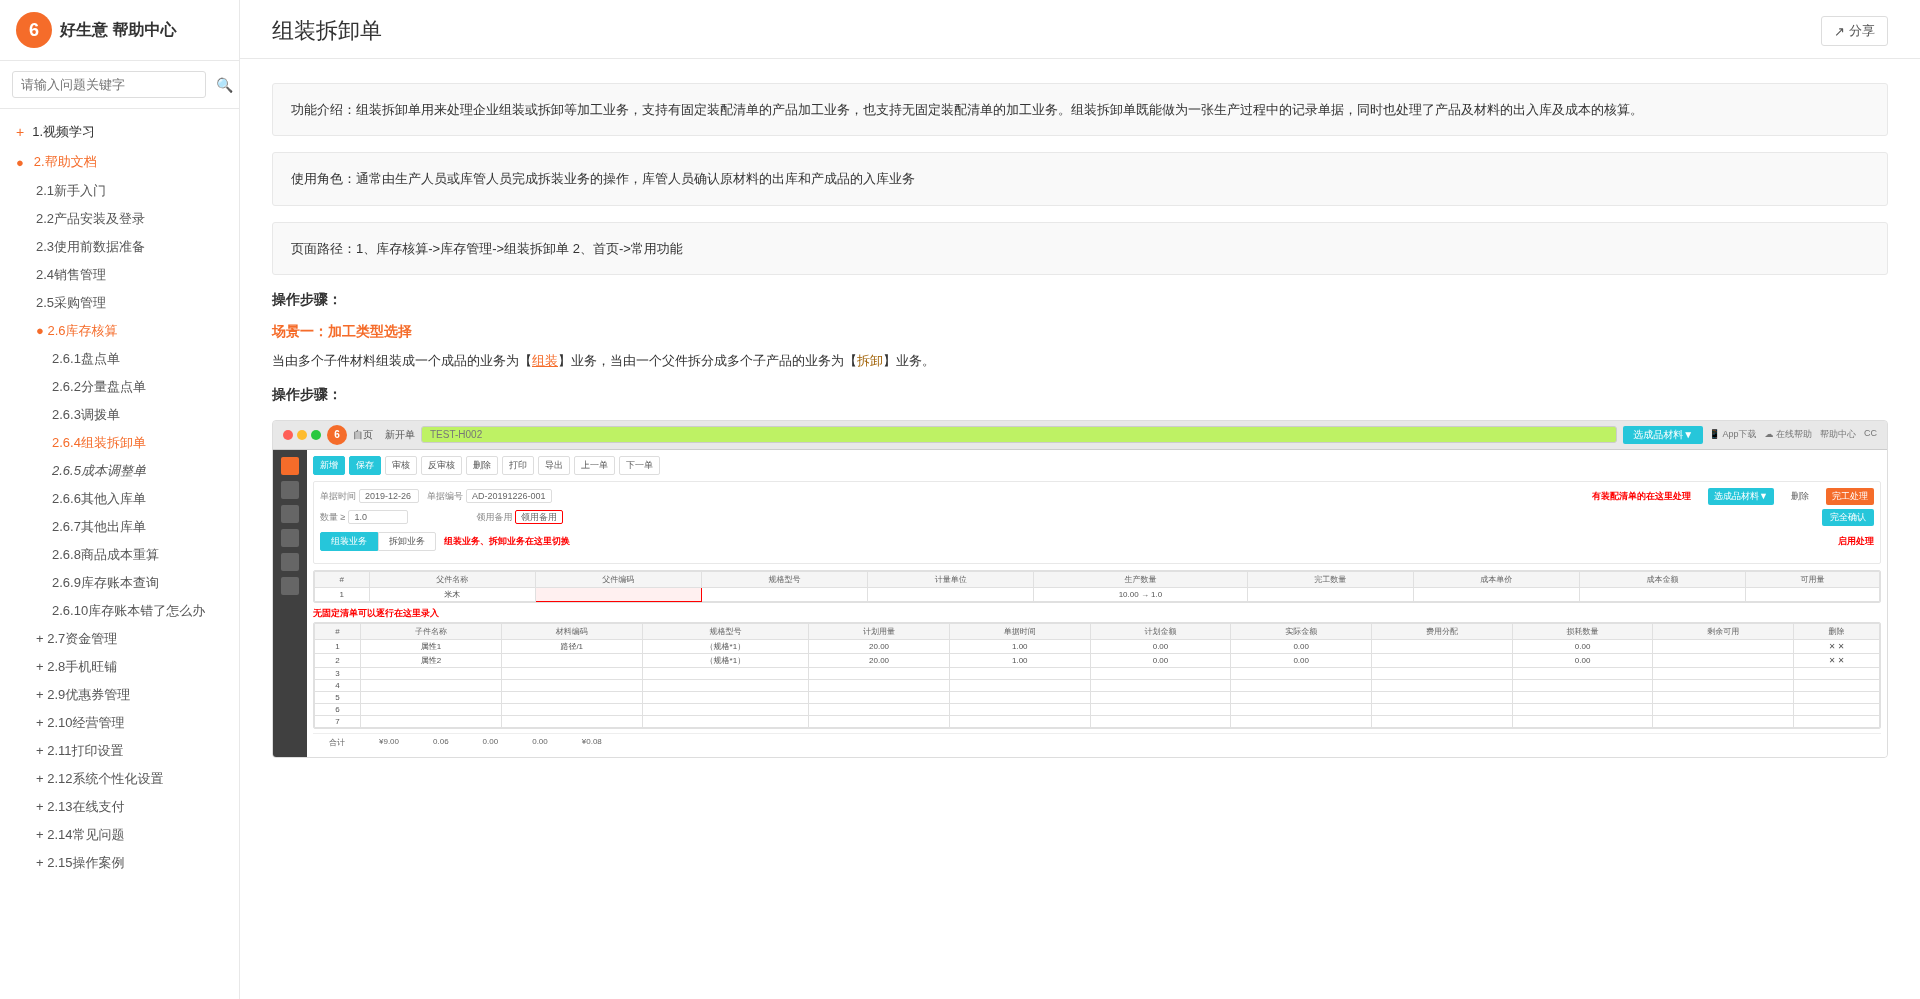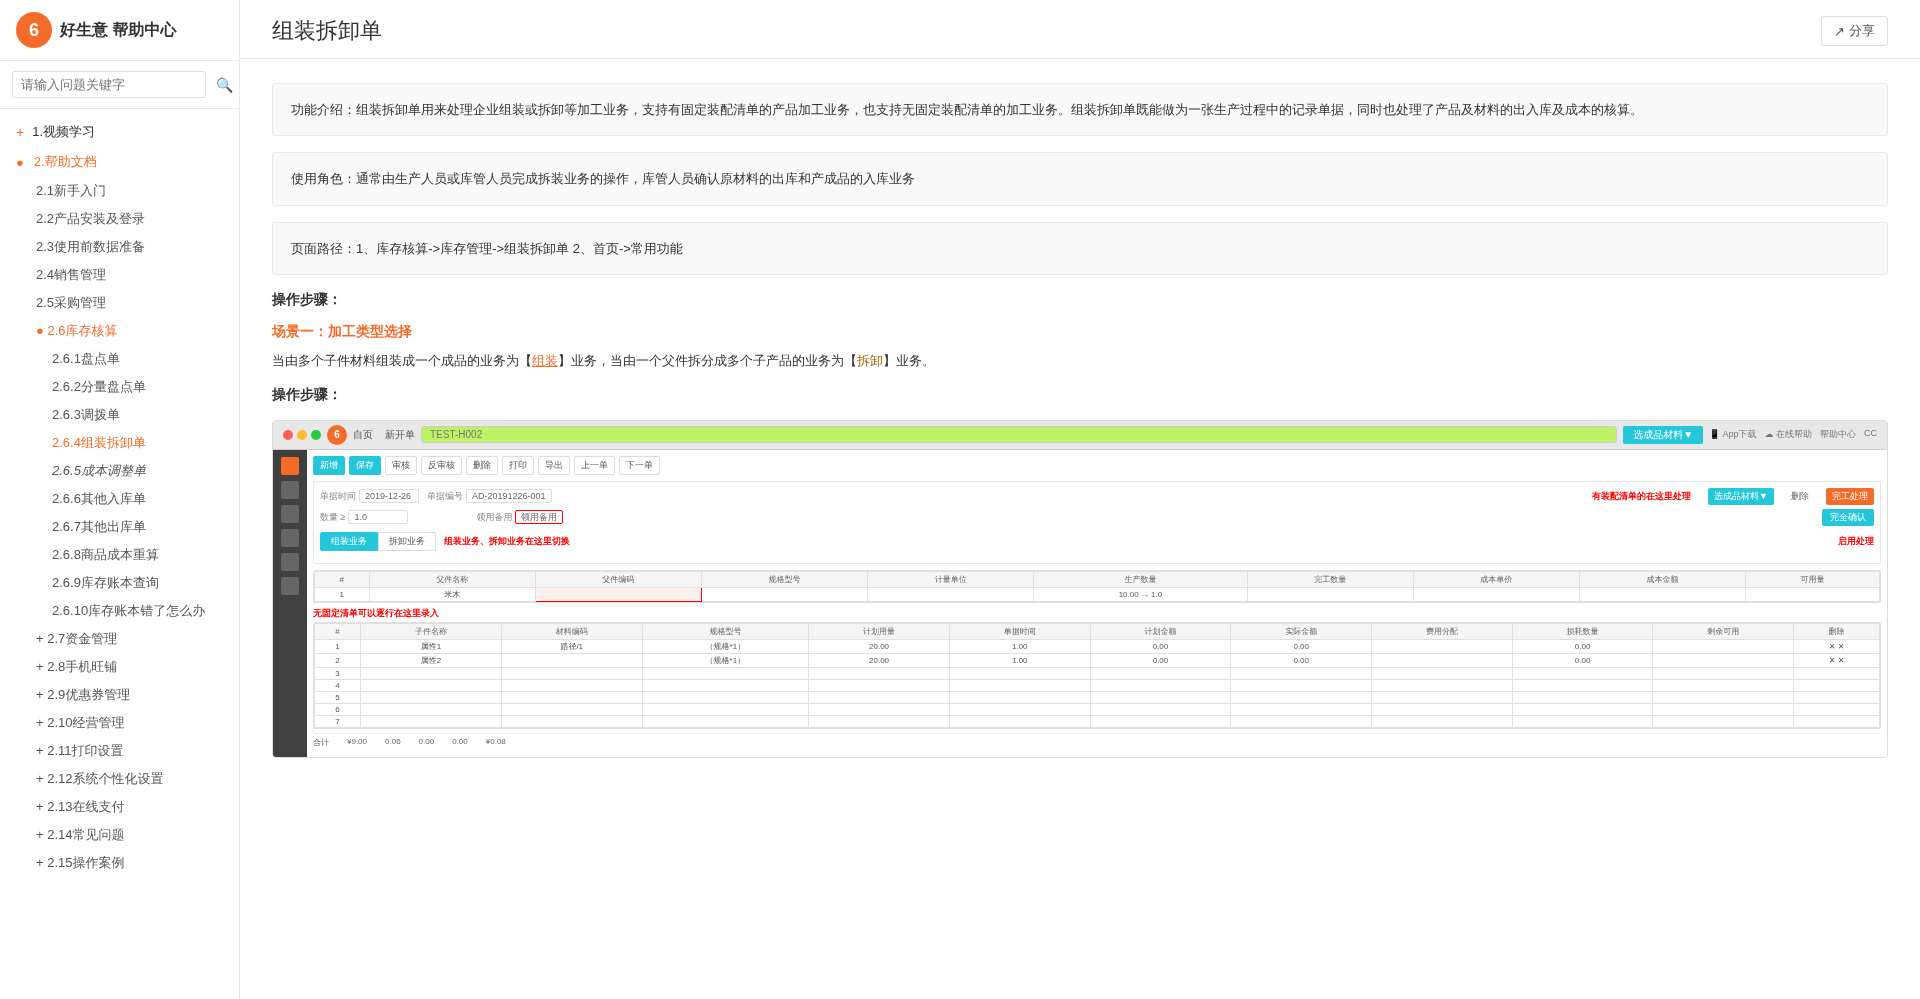--- a/index.html
+++ b/index.html
@@ -143,21 +143,21 @@
     .ss-label { color: #888; white-space: nowrap; }
     .ss-val { border: 1px solid #ddd; border-radius: 2px; padding: 1px 5px; background: white; font-size: 9px; min-width: 60px; }
     .ss-val.red-border { border-color: red; }
 
     .ss-table { width: 100%; border-collapse: collapse; font-size: 8px; }
     .ss-table th { background: #f5f5f5; border: 1px solid #e0e0e0; padding: 2px 4px; color: #666; font-weight: normal; text-align: center; }
     .ss-table td { border: 1px solid #e0e0e0; padding: 1px 4px; color: #555; text-align: center; }
     .highlight-red-cell { border: 1.5px solid red !important; background: #fff0f0 !important; }
 
     .ss-footer-row { display: flex; gap: 8px; font-size: 8px; color: #666; padding: 3px 0; border-top: 1px solid #eee; margin-top: 3px; }
-    .ss-footer-row span { margin-right: 10px; }
+    .ss-footer-row span { margin-right: 10px; margin-left: 16px; }
 
     
     .rel-container { position: relative; }
   </style>
 </head>
 <body>
 
 <div class="sidebar">
   <div class="sidebar-header">
     <div class="logo-circle">

